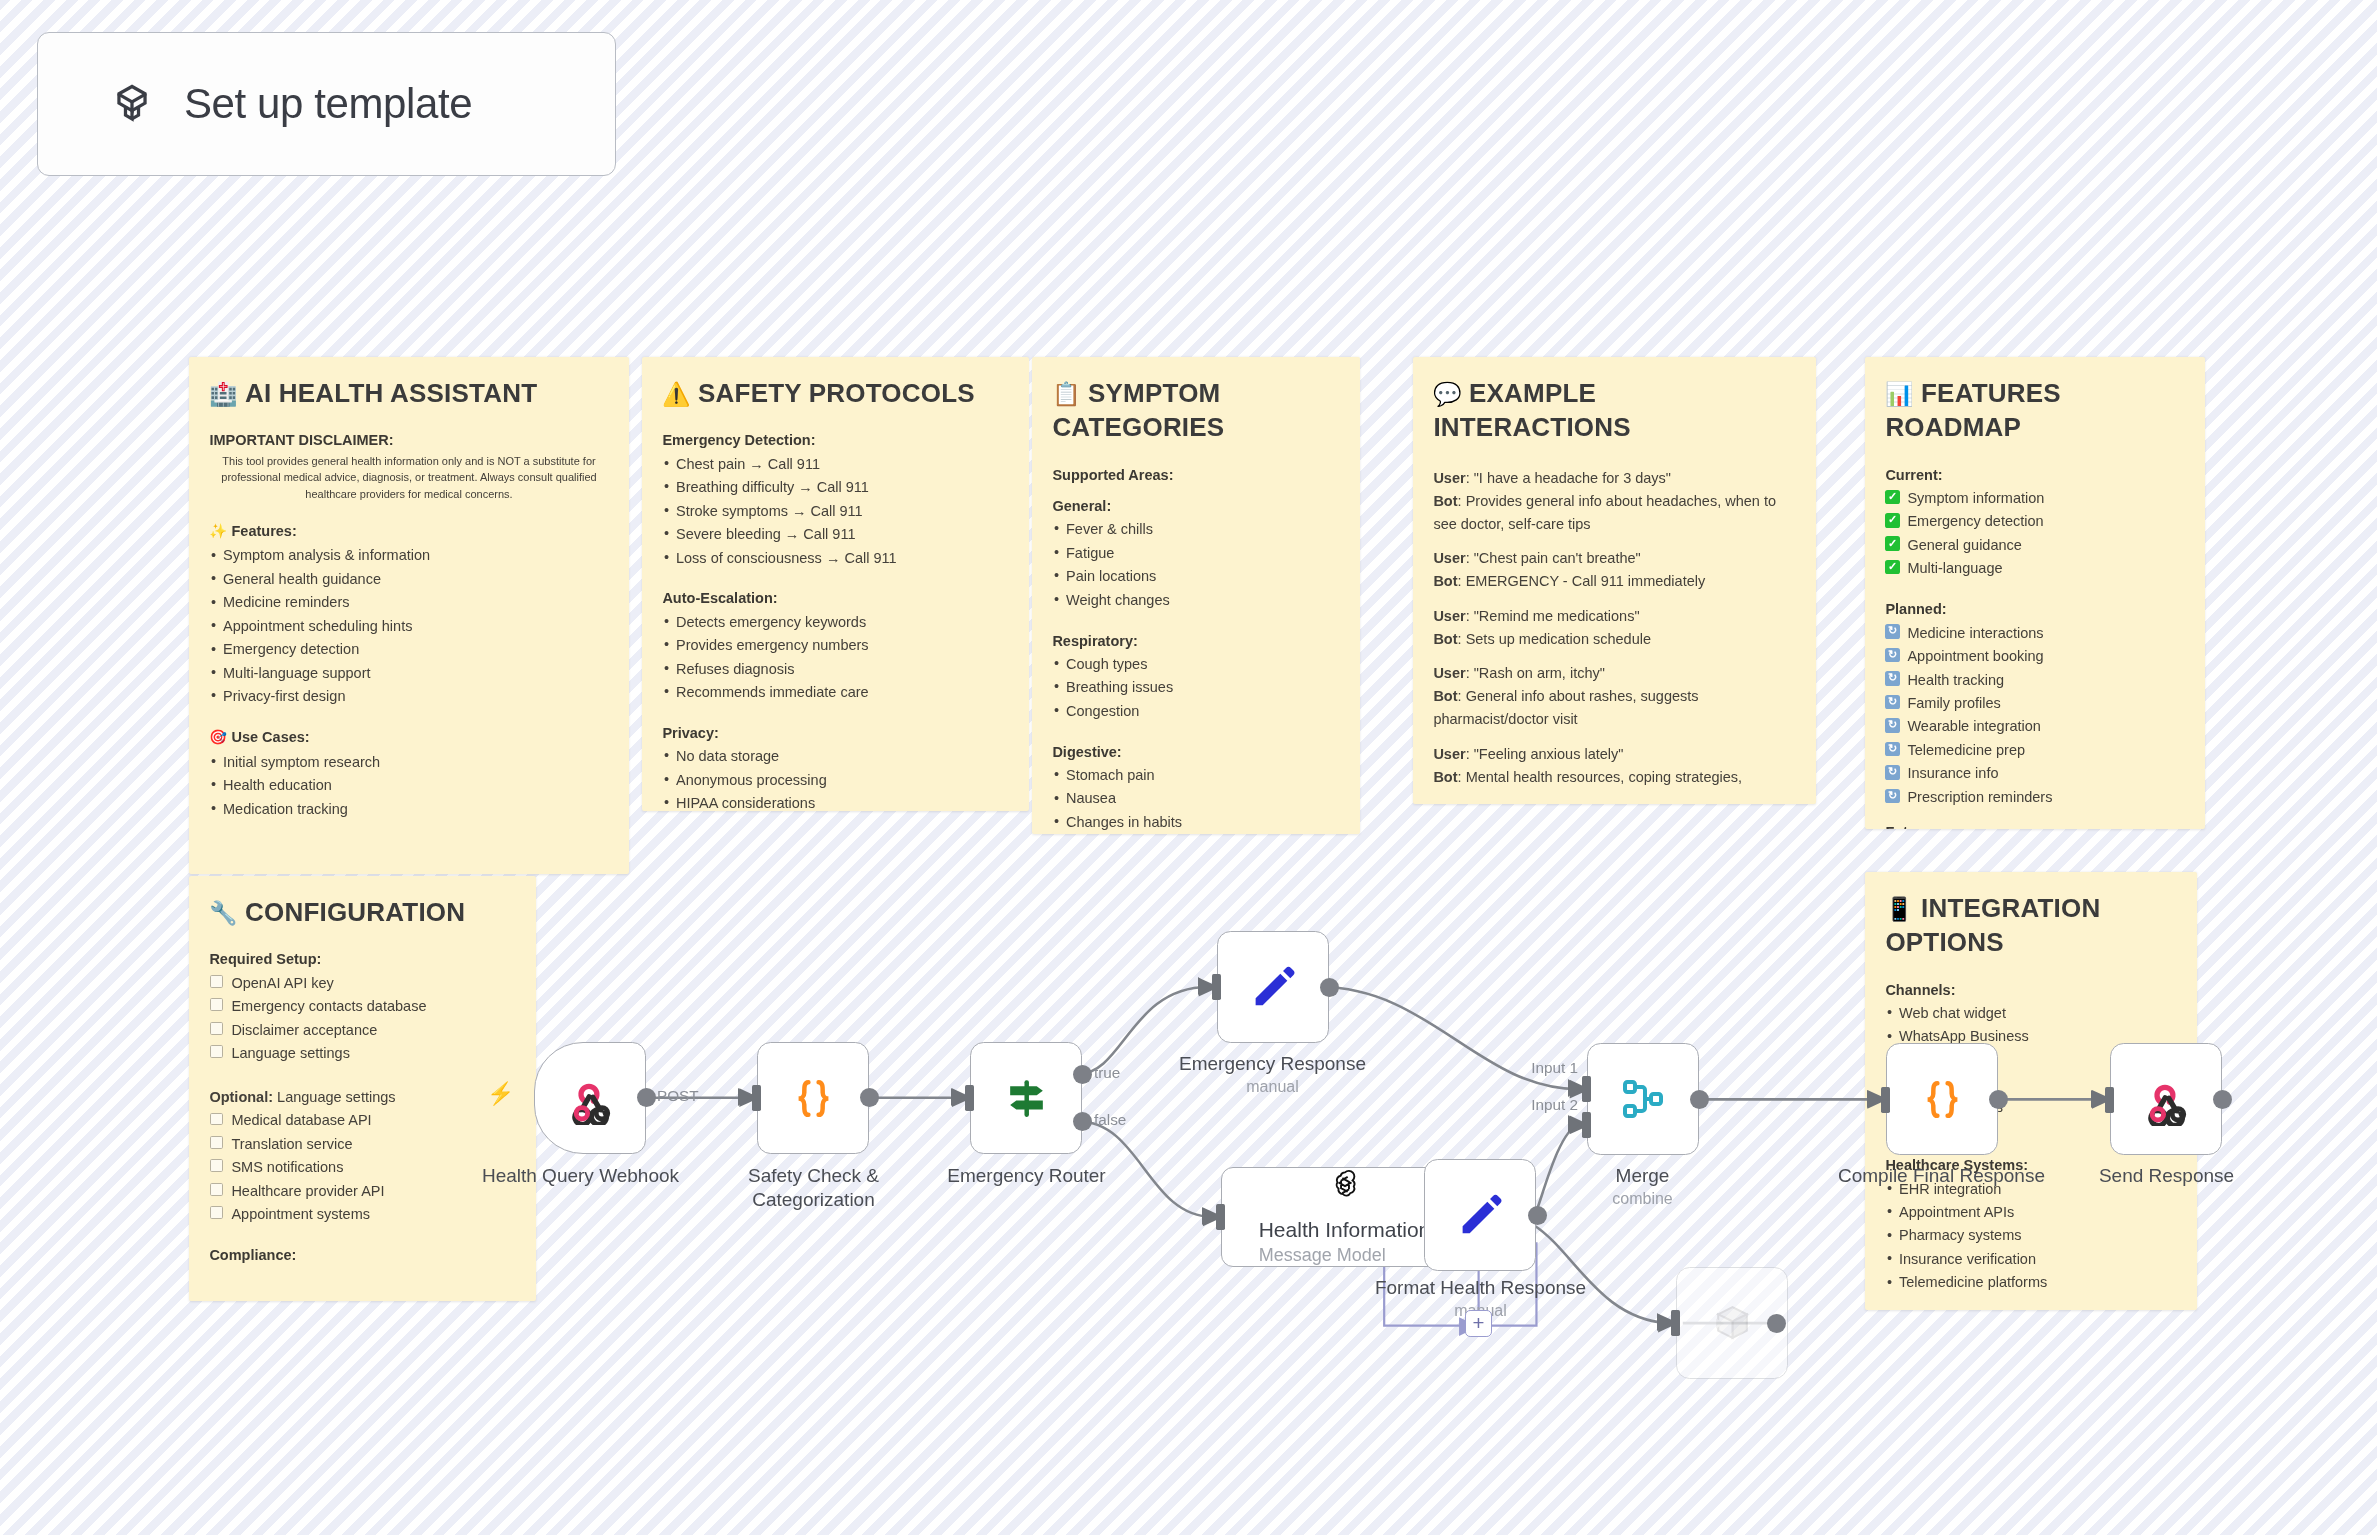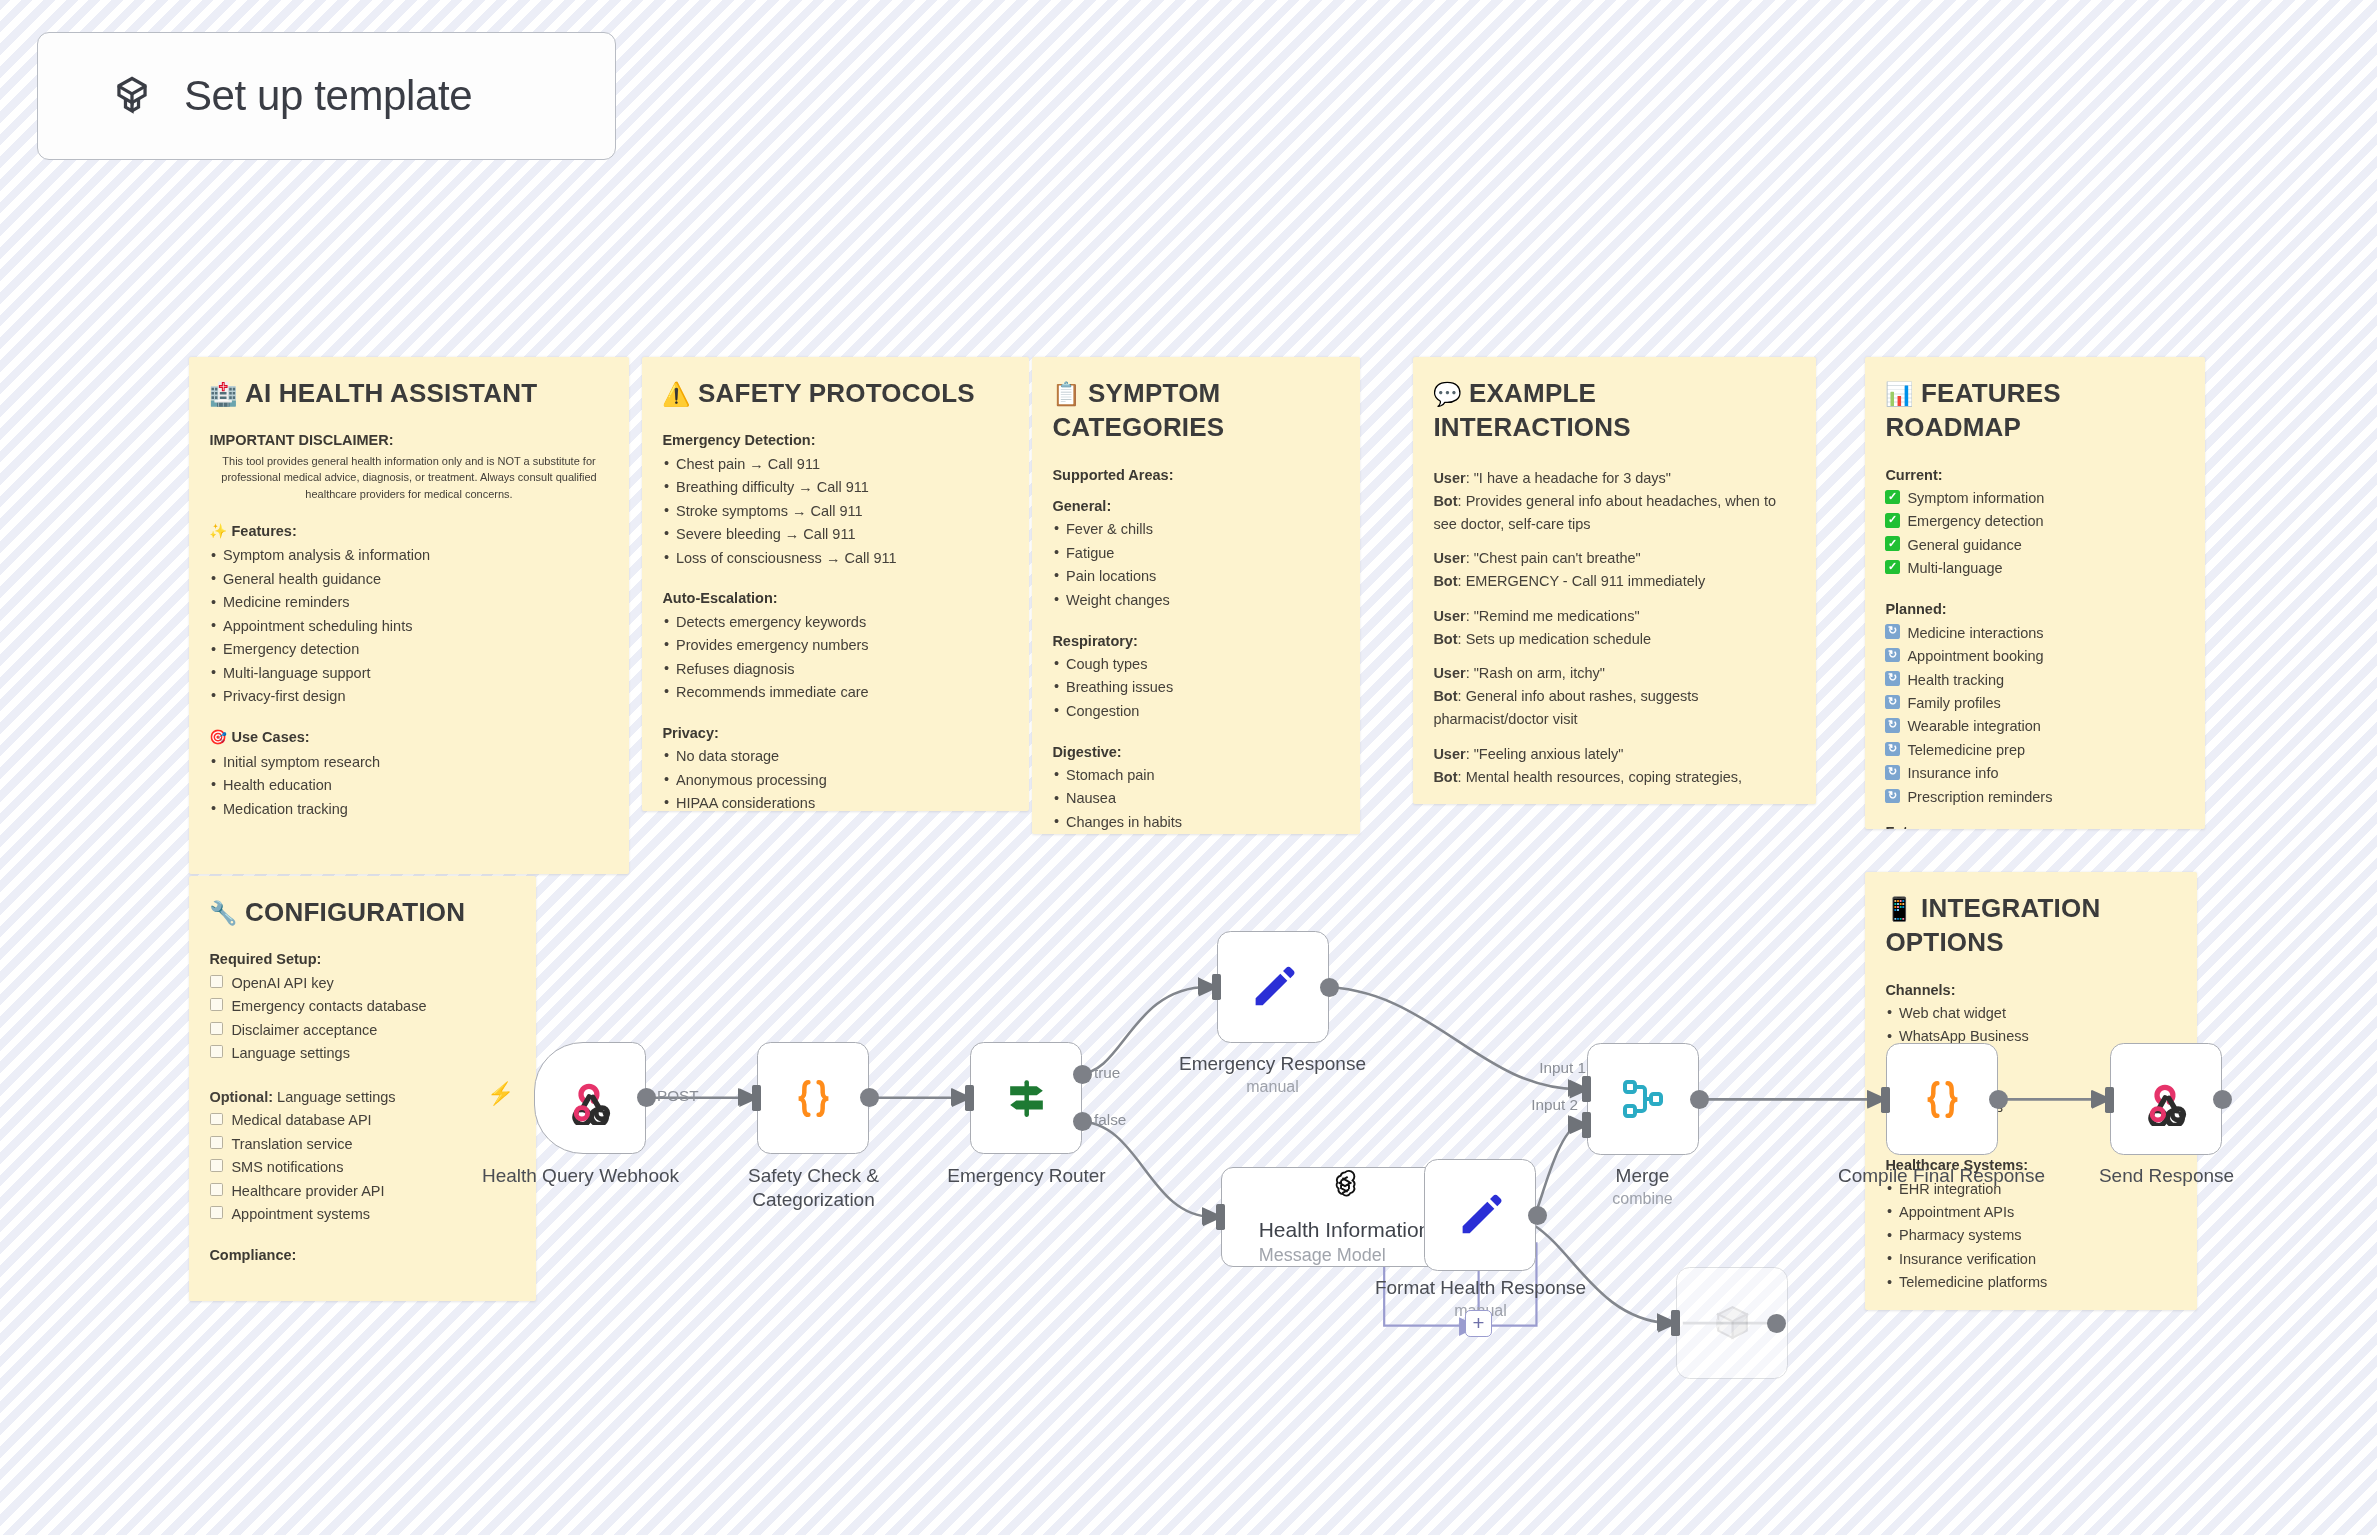--- a/index.html
+++ b/index.html
@@ -16,21 +16,21 @@
       -45deg,
       #ffffff 0px, #ffffff 7.7px,
       #eceef7 7.7px, #eceef7 16px
     );
   }
 
   
   .setup-btn {
     position: absolute;
     left: 37px; top: 32px;
-    width: 579px; height: 128px;
+    width: 579px; height: 144px;
     background: #fdfdfd;
     border: 1.7px solid #b8bcc4;
     border-radius: 12px;
     display: flex; align-items: center;
     gap: 29px; padding-left: 71px;
     cursor: pointer;
   }
   .setup-btn .label {
     font-size: 42px; font-weight: 400; color: #3a3d45;
     letter-spacing: -0.4px;
@@ -500,21 +500,21 @@
   </div>
   <div class="port" style="left:1528px; top:1206px;"></div>
   <div class="node-caption" style="left:1353px; top:1276px;">
     <span>Format Health Response</span>
     <span class="sub">manual</span>
   </div>
   <div class="plusbtn" style="left:1465px; top:1310px;">+</div>
 
   <div class="inport" style="left:1582px; top:1076px;"></div>
   <div class="inport" style="left:1582px; top:1112px;"></div>
-  <div class="conn-label" style="left:1578px; top:1059px; transform:translateX(-100%);margin-left:8px;">Input 1</div>
+  <div class="conn-label" style="left:1578px; top:1059px; transform:translateX(-100%);">Input 1</div>
   <div class="conn-label" style="left:1578px; top:1096px; transform:translateX(-100%);">Input 2</div>
   <div class="node" style="left:1587px; top:1043px;">
     <svg width="48" height="48" viewBox="0 0 24 24" fill="none" stroke="#2aabc4" stroke-width="2">
       <rect x="3" y="3.5" width="5" height="5" rx="1.2"></rect>
       <rect x="3" y="15.5" width="5" height="5" rx="1.2"></rect>
       <rect x="16" y="9.5" width="5" height="5" rx="1.2"></rect>
       <path d="M8 6h3.5a1.5 1.5 0 0 1 1.5 1.5V12M8 18h3.5a1.5 1.5 0 0 0 1.5-1.5V12M13 12h3"></path>
     </svg>
   </div>
   <div class="port" style="left:1690px; top:1090px;"></div>

